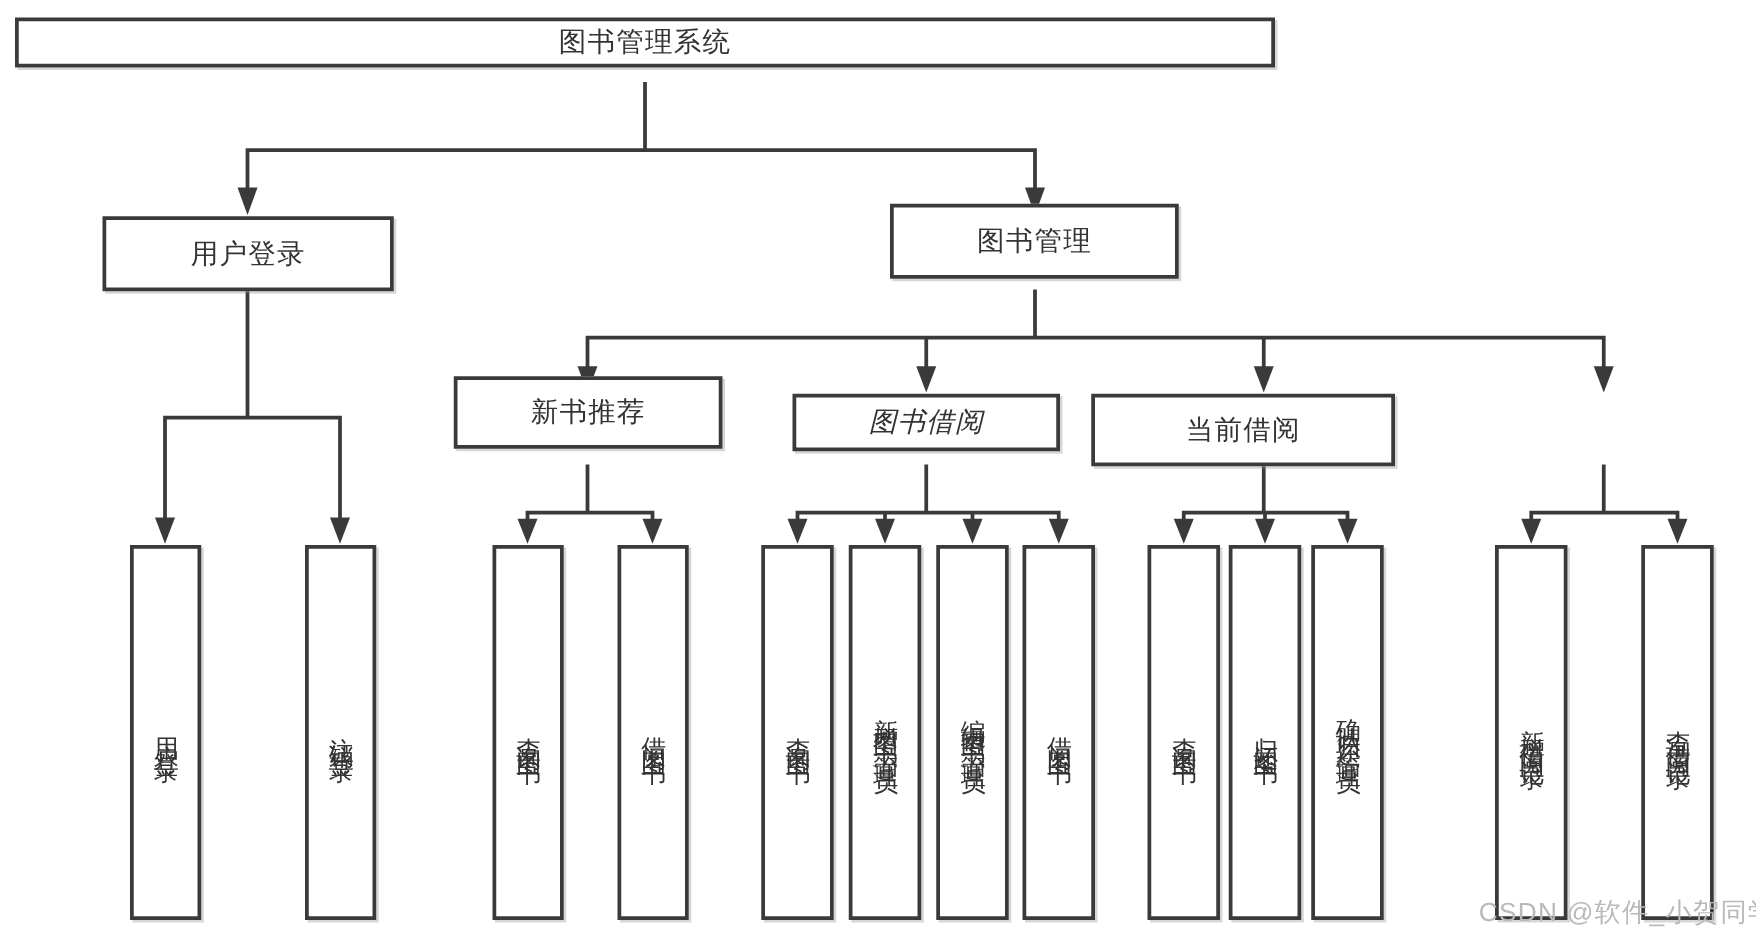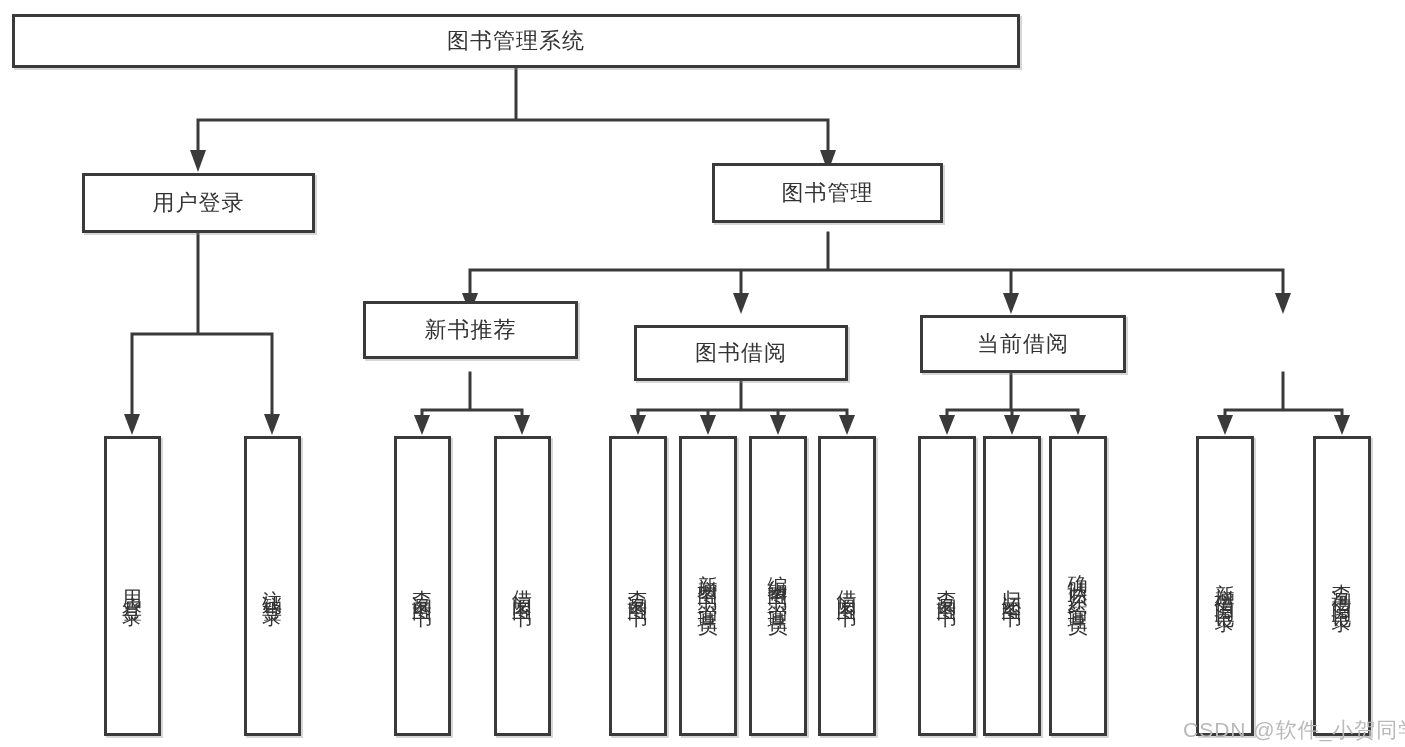--- a/index.html
+++ b/index.html
@@ -84,38 +84,38 @@
 
       <polygon points="939,415 955,415 947,435"></polygon>
       <polygon points="1004,415 1020,415 1012,435"></polygon>
       <polygon points="1070,415 1086,415 1078,435"></polygon>
 
       <polygon points="1217,415 1233,415 1225,435"></polygon>
       <polygon points="1334,415 1350,415 1342,435"></polygon>
     </g>
   </svg>
 
-  <div class="node h root" style="left:12px;top:14px;width:1008px;height:54px;align-items:center;">
+  <div class="node h root" style="left:12px;top:14px;width:1008px;height:40px;align-items:center;">
     <span>图书管理系统</span>
   </div>
 
   <div class="node h" style="left:82px;top:173px;width:233px;height:60px;">
     <span>用户登录</span>
   </div>
   <div class="node h" style="left:712px;top:163px;width:231px;height:60px;">
     <span>图书管理</span>
   </div>
 
   <div class="node h" style="left:363px;top:301px;width:215px;height:58px;">
     <span>新书推荐</span>
   </div>
-  <div class="node h" style="left:634px;top:325px;width:214px;height:56px;">
+  <div class="node h" style="left:634px;top:315px;width:214px;height:46px;font-style:italic;">
     <span>图书借阅</span>
   </div>
-  <div class="node h" style="left:920px;top:315px;width:206px;height:58px;">
+  <div class="node h" style="left:873px;top:315px;width:243px;height:58px;">
     <span>当前借阅</span>
   </div>
 
   <div class="node v" style="left:104px;top:436px;width:57px;height:300px;">
     <span>用户登录</span>
   </div>
   <div class="node v" style="left:244px;top:436px;width:57px;height:300px;">
     <span>注销登录</span>
   </div>
 

